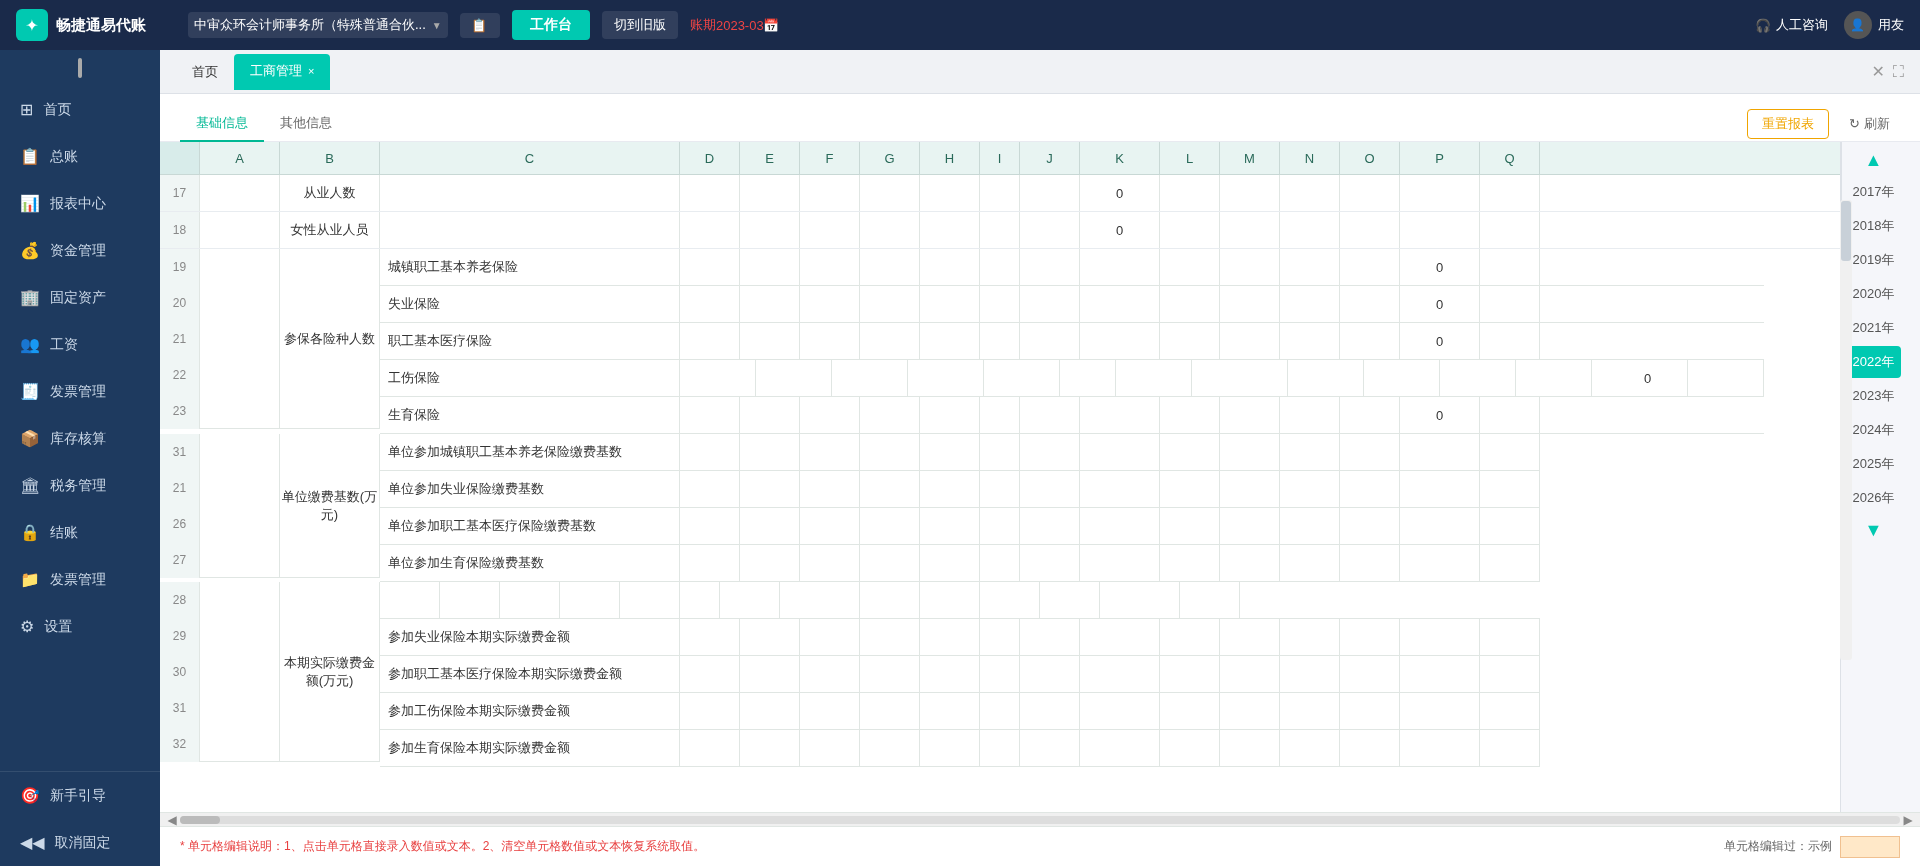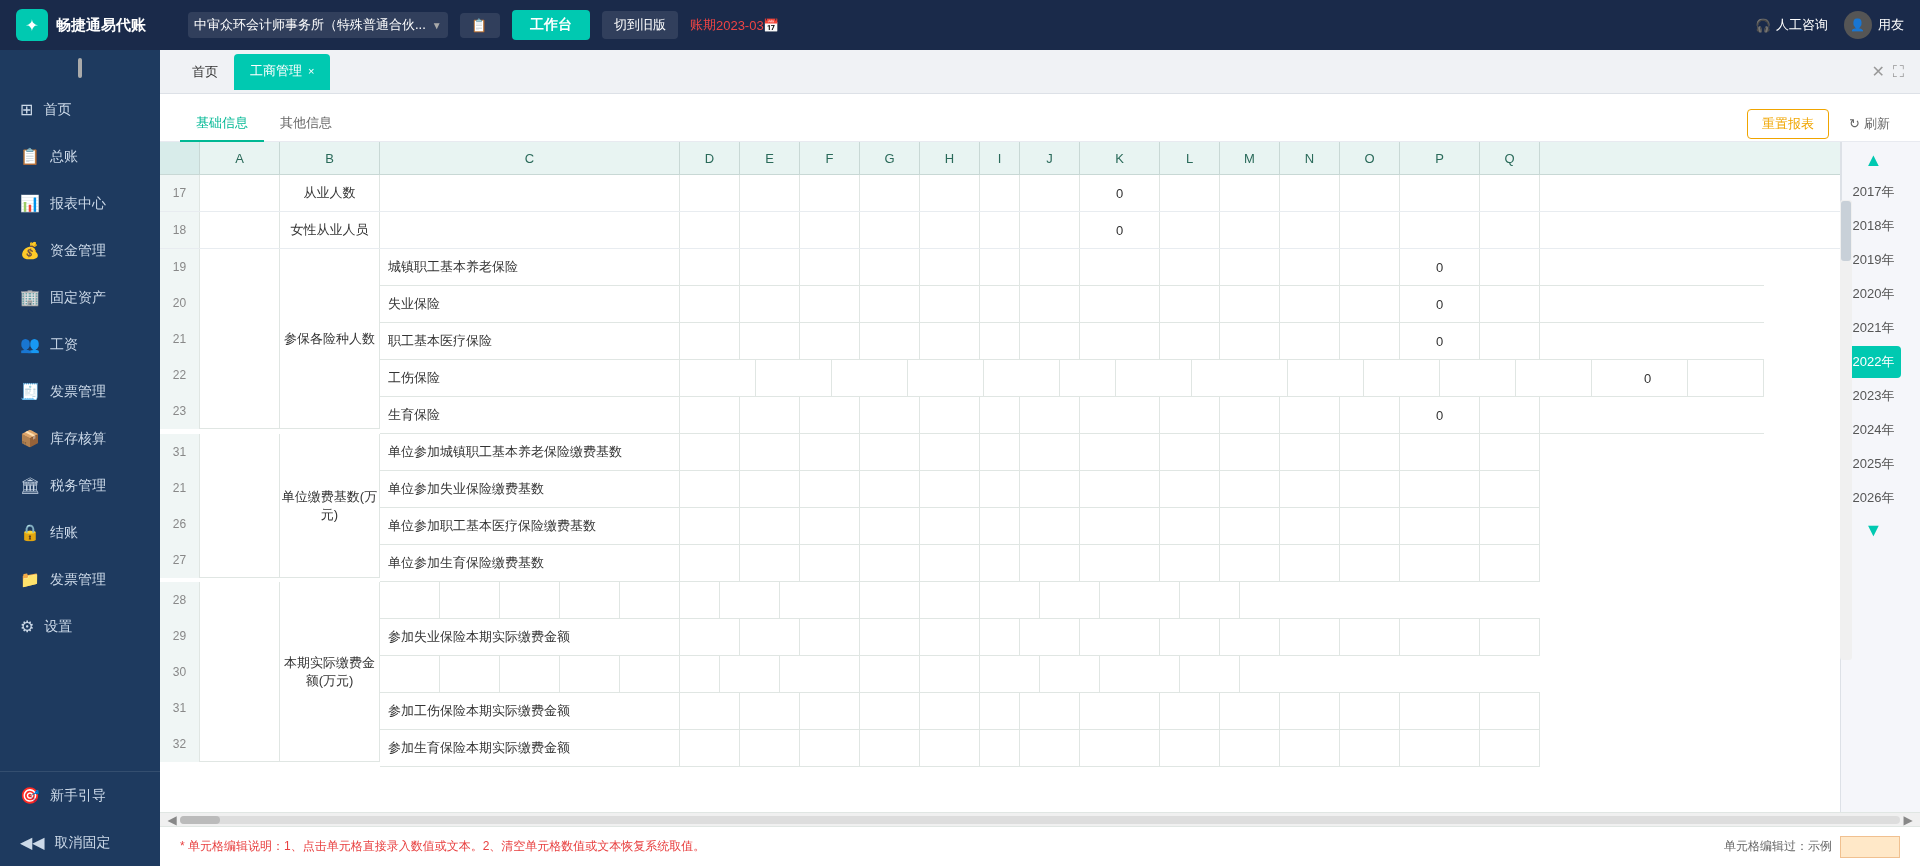--- a/index.html
+++ b/index.html
@@ -620,20 +620,21 @@
                     <div class="cell w-j"></div>
                       <div class="cell w-k"></div>
                     <div class="cell w-l"></div>
                       <div class="cell w-m"></div>
                     <div class="cell w-n"></div>
                       <div class="cell w-o"></div>
                     <div class="cell w-p"></div>
                     <div class="cell w-q"></div>
                   </div>
                   <div style="display:flex;border-bottom:1px solid #e0e6e3;">
+                    <div class="cell w-c">参加职工基本医疗保险本期实际缴费金额</div>
                     <div class="cell w-de"></div>
                       <div class="cell w-de"></div>
                     <div class="cell w-fg"></div>
                       <div class="cell w-fg"></div>
                     <div class="cell w-h"></div>
                       <div class="cell w-i"></div>
                     <div class="cell w-j"></div>
                       <div class="cell w-k"></div>
                     <div class="cell w-l"></div>
                       <div class="cell w-m"></div>

